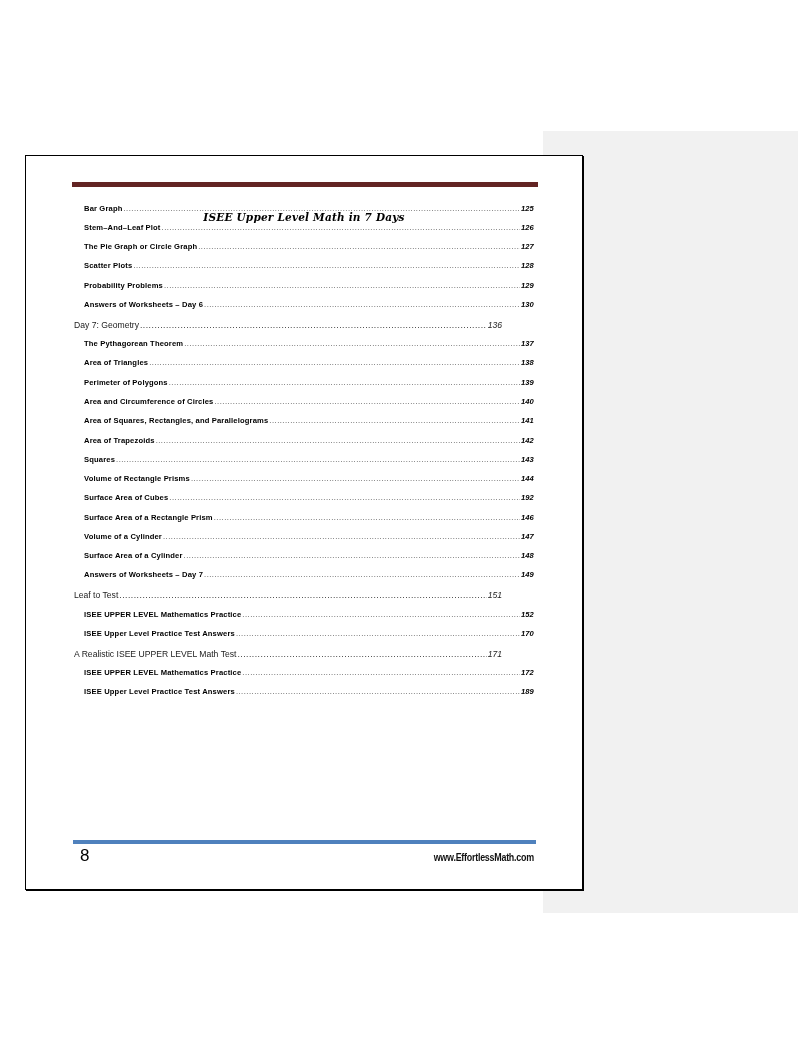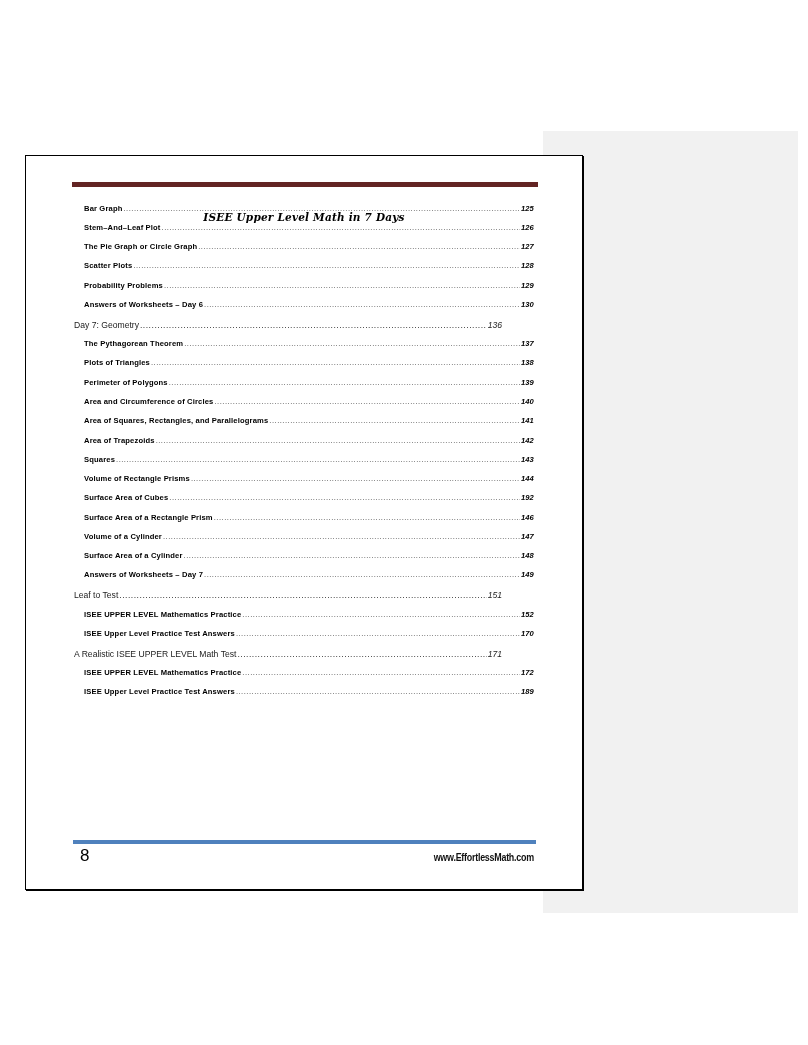--- a/index.html
+++ b/index.html
@@ -166,21 +166,21 @@
       <span class="toc-label">Day 7: Geometry</span>
       <span class="toc-dots"></span>
       <span class="toc-page">136</span>
     </div>
     <div class="toc-entry l2" style="top:183px">
       <span class="toc-label">The Pythagorean Theorem</span>
       <span class="toc-dots"></span>
       <span class="toc-page">137</span>
     </div>
     <div class="toc-entry l2" style="top:202px">
-      <span class="toc-label">Plots of Triangles</span>
+      <span class="toc-label">Area of Triangles</span>
       <span class="toc-dots"></span>
       <span class="toc-page">138</span>
     </div>
     <div class="toc-entry l2" style="top:222px">
       <span class="toc-label">Perimeter of Polygons</span>
       <span class="toc-dots"></span>
       <span class="toc-page">139</span>
     </div>
     <div class="toc-entry l2" style="top:241px">
       <span class="toc-label">Area and Circumference of Circles</span>

